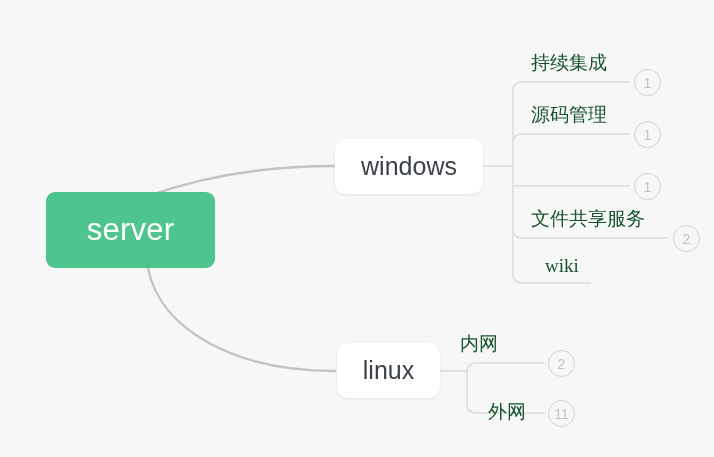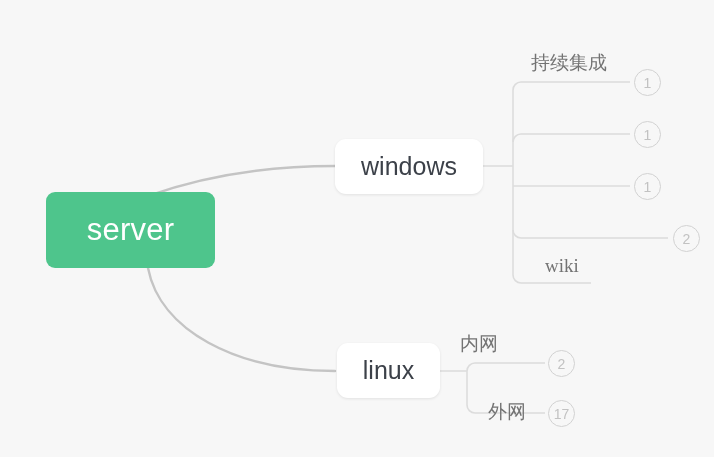--- a/index.html
+++ b/index.html
@@ -73,21 +73,21 @@
 
   
   .leaf {
     position: absolute;
     display: flex;
     align-items: flex-end;
     white-space: nowrap;
   }
   .leaf-label {
     font-size: 19px;
-    color: #737373;
+    color: #14532d;
     line-height: 1;
     padding-bottom: 6px;
   }
   .leaf-badge {
     position: absolute;
     box-sizing: border-box;
     width: 27px;
     height: 27px;
     border: 1px solid #d2d2d2;
     border-radius: 50%;
@@ -133,37 +133,43 @@
 
   <div class="node node-root">
     <span>server</span>
   </div>
 
   <div class="leaf" style="left:531px; top:48px; height:30px;">
     <span class="leaf-label">持续集成</span>
   </div>
   <div class="leaf-badge" style="left:634px; top:69px;">1</div>
 
+  <div class="leaf" style="left:531px; top:100px; height:30px;">
+    <span class="leaf-label">源码管理</span>
+  </div>
   <div class="leaf-badge" style="left:634px; top:121px;">1</div>
 
   <div class="leaf-badge" style="left:634px; top:173px;">1</div>
 
+  <div class="leaf" style="left:531px; top:204px; height:30px;">
+    <span class="leaf-label">文件共享服务</span>
+  </div>
   <div class="leaf-badge" style="left:673px; top:225px;">2</div>
 
   <div class="leaf" style="left:545px; top:251px; height:30px;font-family:Liberation Serif, serif;">
     <span class="leaf-label">wiki</span>
   </div>
 
   <div class="node node-branch node-linux">
     <span>linux</span>
   </div>
 
   <div class="leaf" style="left:460px; top:329px; height:30px;">
     <span class="leaf-label">内网</span>
   </div>
   <div class="leaf-badge" style="left:548px; top:350px;">2</div>
 
   <div class="leaf" style="left:488px; top:379px; height:30px;margin-top:18px;">
     <span class="leaf-label">外网</span>
   </div>
-  <div class="leaf-badge" style="left:548px; top:400px;">17</div>
+  <div class="leaf-badge" style="left:548px; top:400px;">11</div>
 
 </div>
 
 </body></html>

